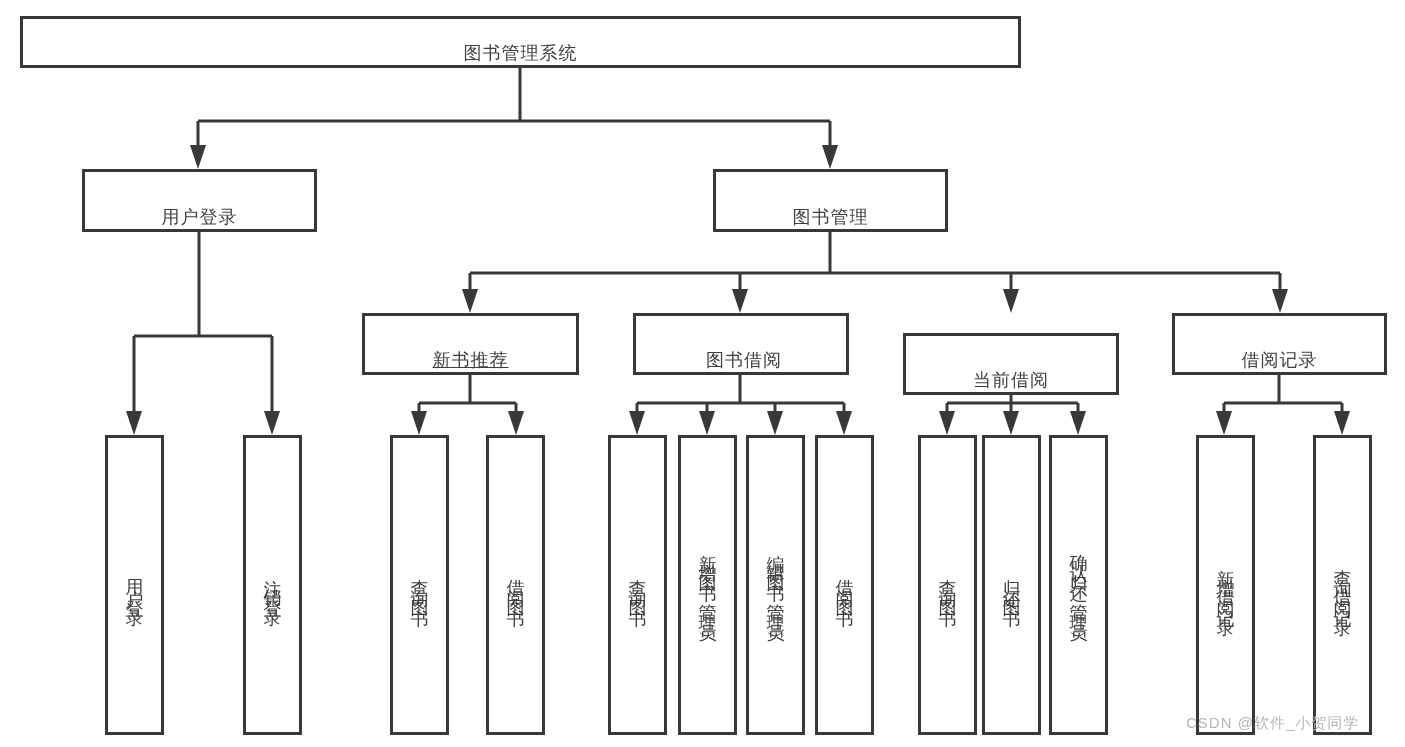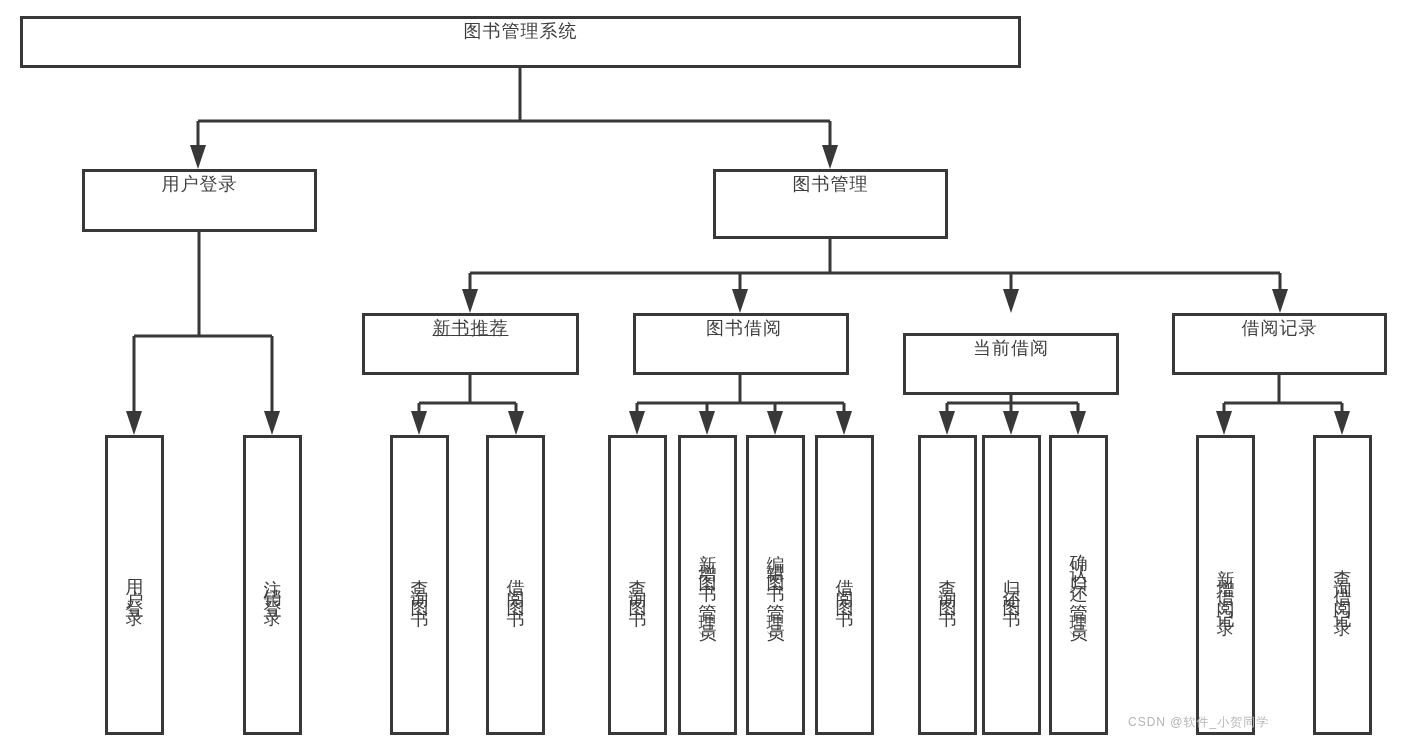--- a/index.html
+++ b/index.html
@@ -26,21 +26,21 @@
     width:1405px;height:747px;
   }
   .cline{stroke:var(--line);stroke-width:3;fill:none;}
   .ahead{fill:var(--line);stroke:none;}
   .hbox{
     position:absolute;
     box-sizing:border-box;
     border:3px solid var(--line);
     background:var(--background);
     display:flex;
-    align-items:flex-start;
+    align-items:flex-end;
     justify-content:center;
     font-size:18px;
     letter-spacing:1px;
     color:var(--text);
   }
   .vbox{
     position:absolute;
     box-sizing:border-box;
     border:3px solid var(--line);
     background:var(--background);
@@ -53,23 +53,23 @@
     width:59px;
     height:300px;
   }
   .vbox span{
     writing-mode:vertical-rl;
     line-height:1;
     letter-spacing:10px;
   }
   .watermark{
     position:absolute;
-    left:1128px;
+    left:1186px;
     top:714px;
-    font-size:12px;
+    font-size:15px;
     letter-spacing:1px;
     color:var(--watermark);
     white-space:nowrap;
   }
 </style>
 </head>
 <body>
 
 <div class="stage">
 
@@ -109,21 +109,21 @@
     <polygon class="ahead" points="1334,411 1350,411 1342,435"></polygon>
   </svg>
 
   <div class="hbox" style="left:20px;top:16px;width:1001px;height:52px;">
     <span>图书管理系统</span>
   </div>
 
   <div class="hbox" style="left:82px;top:169px;width:235px;height:63px;">
     <span>用户登录</span>
   </div>
-  <div class="hbox" style="left:713px;top:169px;width:235px;height:70px;">
+  <div class="hbox" style="left:713px;top:169px;width:235px;height:63px;">
     <span>图书管理</span>
   </div>
 
   <div class="hbox" style="left:362px;top:313px;width:217px;height:62px;text-decoration:underline;">
     <span>新书推荐</span>
   </div>
   <div class="hbox" style="left:633px;top:313px;width:216px;height:62px;padding-left:6px;">
     <span>图书借阅</span>
   </div>
   <div class="hbox" style="left:903px;top:313px;width:216px;height:62px;margin-top:20px;">

